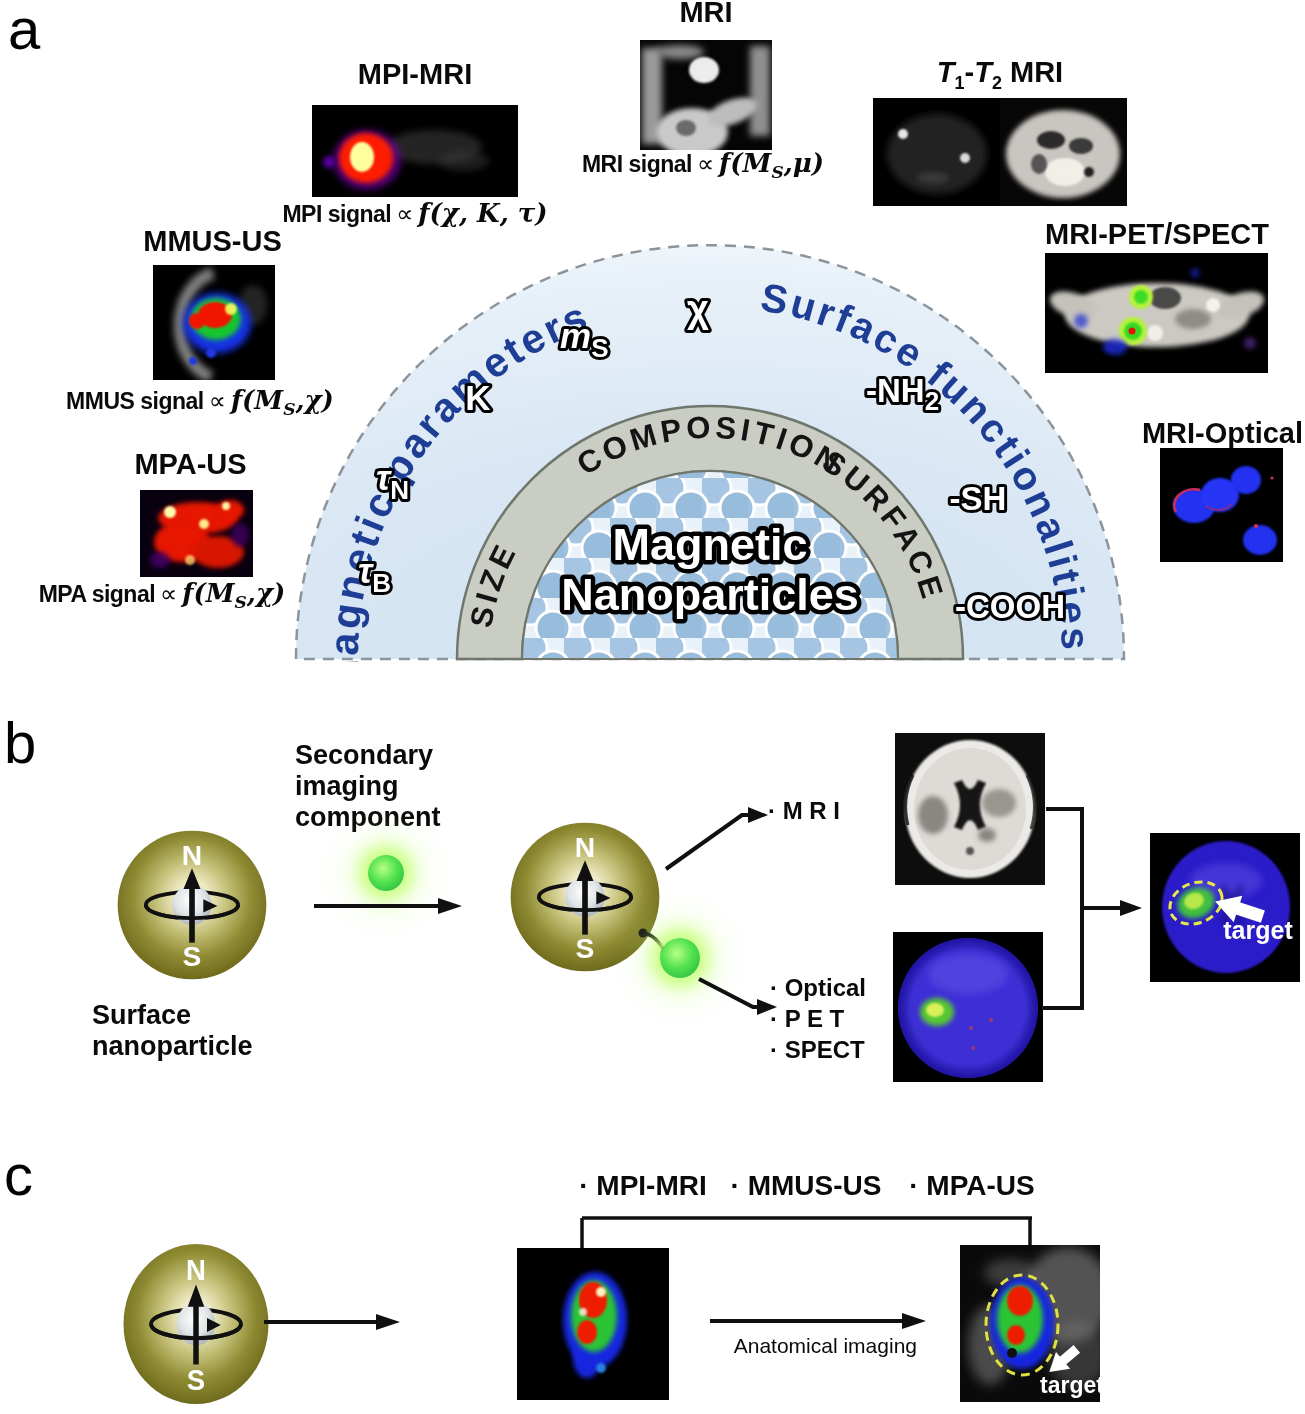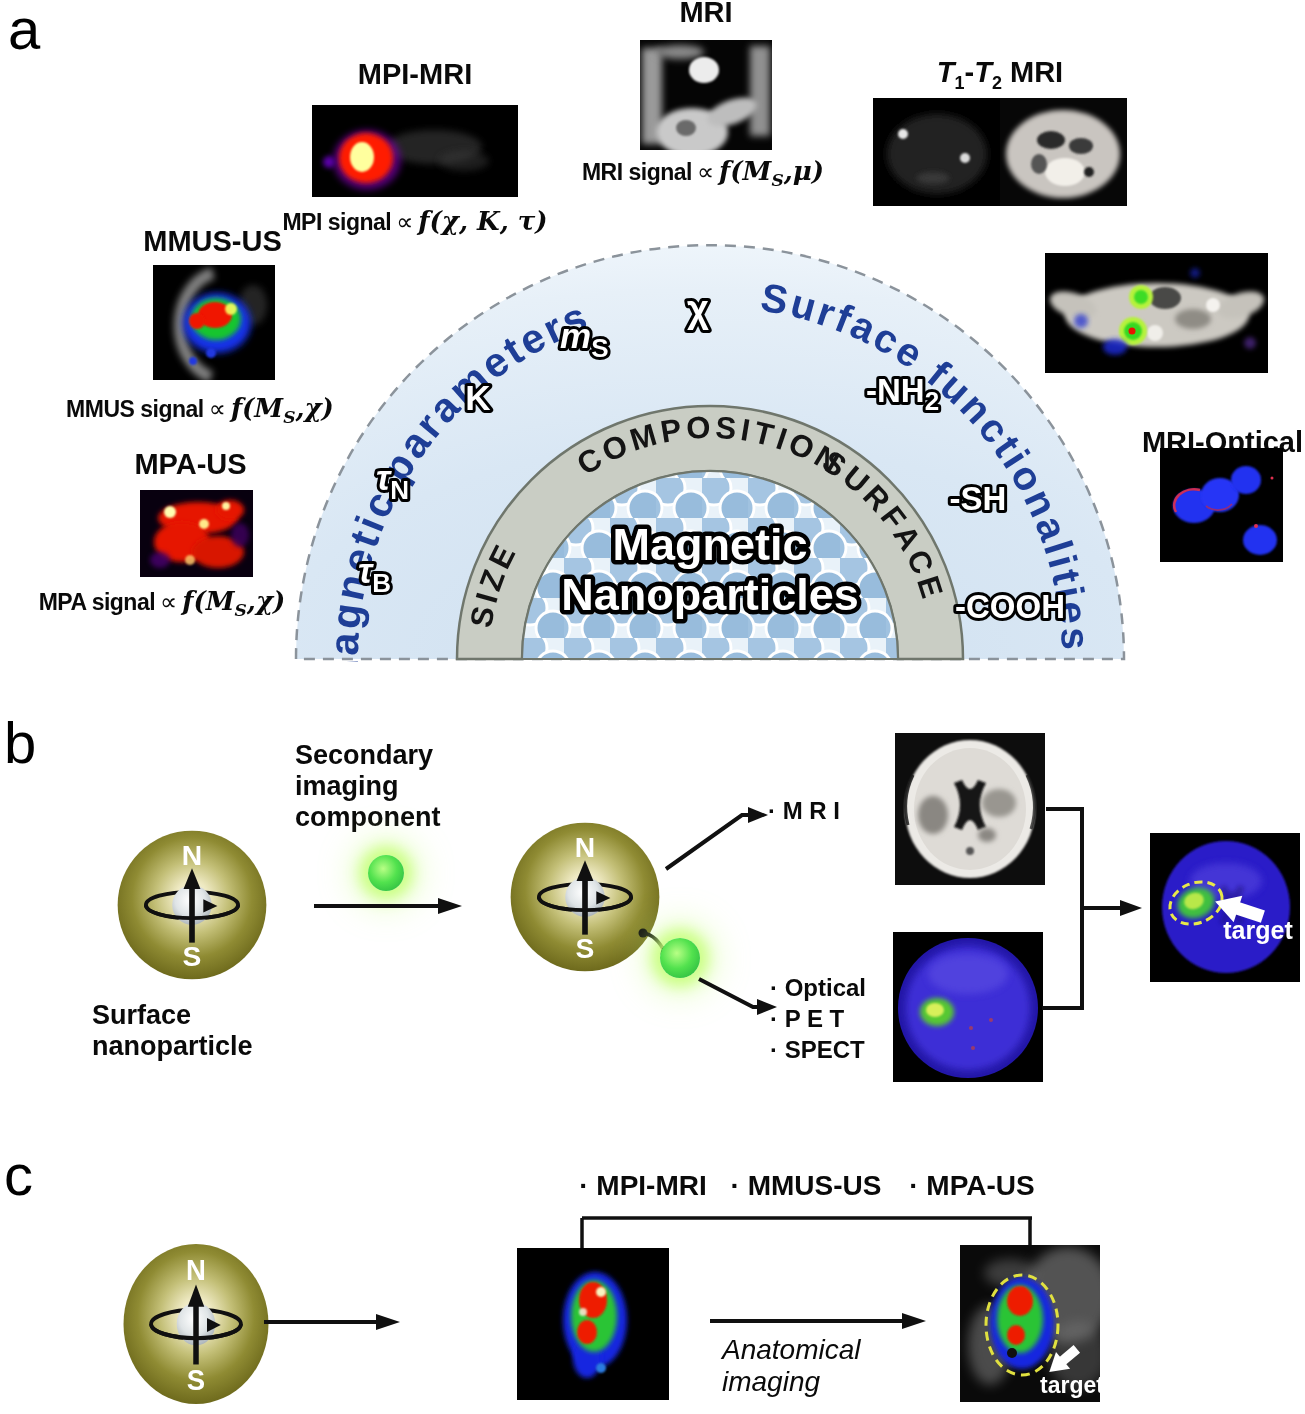--- a/index.html
+++ b/index.html
@@ -9,24 +9,24 @@
   .panel-letter{font-size:58px;font-weight:400;color:#000;line-height:1;}
   .mod-title{font-weight:bold;font-size:29px;text-align:center;white-space:nowrap;color:#0a0a0a;}
   .mod-title sub{font-size:0.62em;}
   .mod-title i{font-style:italic;}
   .img-box{position:absolute;background:#0ea5e9;overflow:hidden;}
   .img-box svg{display:block;width:100%;height:100%;}
   .caption{font-size:23px;font-weight:bold;letter-spacing:-0.5px;white-space:nowrap;
            display:flex;align-items:baseline;justify-content:center;}
   .caption .propto{font-weight:400;font-size:24px;margin:0 5px;letter-spacing:0;}
   .caption .formula{font-family:"DejaVu Serif",serif;font-style:italic;font-weight:600;
-                    font-size:26px;letter-spacing:0;margin-top:8px;}
+                    font-size:26px;letter-spacing:0;}
   .caption .formula sub{font-size:17px;}
   .btext{font-weight:bold;font-size:27px;text-align:left;line-height:1.15;}
-  .plain{font-weight:400;font-size:28px;text-align:left;line-height:1.15;font-style:italic;}
+  .plain{font-weight:400;font-size:21px;text-align:right;line-height:1.15;}
   .list-item{font-weight:bold;font-size:24px;white-space:nowrap;line-height:31px;}
   .c-label{font-weight:bold;font-size:28px;white-space:nowrap;transform:translateX(-50%);}
   .green-ball{position:absolute;border-radius:50%;
       background:radial-gradient(circle at 42% 38%, #b8ff85 0%, #52e24e 45%, #1fae3c 100%);
       box-shadow:0 0 14px 9px rgba(198,255,120,0.85), 0 0 30px 20px rgba(205,255,140,0.35);}
   
   .bigLabel{font-family:"Liberation Sans",sans-serif;font-size:41px;font-weight:bold;
             fill:#1e3e96;letter-spacing:3px;}
   .bandLabel{font-family:"Liberation Sans",sans-serif;font-size:31px;font-weight:bold;
              fill:#141414;letter-spacing:4px;}
@@ -219,20 +219,21 @@
       <ellipse cx="20" cy="70" rx="10" ry="8" fill="#4a0070" opacity="0.8" filter="url(#f2)"></ellipse>
       <ellipse cx="100" cy="45" rx="9" ry="12" fill="#3f0060" opacity="0.8" filter="url(#f2)"></ellipse>
     </svg>
   </div>
   <div class="caption abs" style="left:32px;top:578px;width:260px">
     <span>MPA signal</span>
     <span class="propto">∝</span>
     <span class="formula"><span>f(M</span><sub>S</sub><span>,χ)</span></span>
   </div>
 
+  <div class="abs mod-title" style="left:1040px;top:218px;width:234px">MRI-PET/SPECT</div>
   <div class="img-box" style="left:1045px;top:253px;width:223px;height:120px">
     <svg viewBox="0 0 223 120" preserveAspectRatio="none">
       <rect width="223" height="120" fill="#000"></rect>
       <ellipse cx="112" cy="62" rx="92" ry="32" fill="#ccc9c2" filter="url(#f2)"></ellipse>
       <ellipse cx="28" cy="52" rx="24" ry="12" fill="#c5c2bb" filter="url(#f2)" transform="rotate(18 28 52)"></ellipse>
       <ellipse cx="196" cy="52" rx="24" ry="12" fill="#c5c2bb" filter="url(#f2)" transform="rotate(-18 196 52)"></ellipse>
       <ellipse cx="120" cy="45" rx="16" ry="11" fill="#4a4a46" filter="url(#f1)"></ellipse>
       <ellipse cx="148" cy="66" rx="18" ry="10" fill="#8f8c85" filter="url(#f2)"></ellipse>
       <circle cx="168" cy="52" r="7" fill="#f4f2ee" filter="url(#f1)"></circle>
       <circle cx="110" cy="80" r="8" fill="#f0eee9" filter="url(#f1)"></circle>
@@ -241,21 +242,21 @@
       <circle cx="88" cy="78" r="14" fill="#b6f23c" filter="url(#f1)"></circle>
       <circle cx="88" cy="78" r="9" fill="#35d824" filter="url(#f1)"></circle>
       <circle cx="87" cy="78" r="3.5" fill="#e81400"></circle>
       <ellipse cx="70" cy="94" rx="12" ry="8" fill="#1b2bd0" opacity="0.85" filter="url(#f2)"></ellipse>
       <circle cx="36" cy="68" r="7" fill="#1b2bd0" opacity="0.7" filter="url(#f2)"></circle>
       <circle cx="150" cy="20" r="5" fill="#1b2bd0" opacity="0.6" filter="url(#f2)"></circle>
       <circle cx="205" cy="90" r="6" fill="#7a3fd0" opacity="0.5" filter="url(#f2)"></circle>
     </svg>
   </div>
 
-  <div class="abs mod-title" style="left:1140px;top:426px;width:165px">MRI-Optical</div>
+  <div class="abs mod-title" style="left:1140px;top:417px;width:165px">MRI-Optical</div>
   <div class="img-box" style="left:1160px;top:448px;width:123px;height:114px">
     <svg viewBox="0 0 123 114" preserveAspectRatio="none">
       <rect width="123" height="114" fill="#000"></rect>
       <ellipse cx="34" cy="58" rx="21" ry="17" fill="#2230f0" filter="url(#f1)"></ellipse>
       <ellipse cx="60" cy="47" rx="19" ry="17" fill="#2636f6" filter="url(#f1)"></ellipse>
       <ellipse cx="86" cy="32" rx="15" ry="14" fill="#2230f0" filter="url(#f1)"></ellipse>
       <ellipse cx="100" cy="92" rx="17" ry="15" fill="#2230f0" filter="url(#f1)"></ellipse>
       <path d="M 16 64 A 20 16 0 0 1 40 42" stroke="#e03050" stroke-width="2.5" fill="none" opacity="0.9"></path>
       <path d="M 46 58 A 18 16 0 0 0 72 56" stroke="#c02848" stroke-width="1.8" fill="none" opacity="0.7"></path>
       <circle cx="96" cy="78" r="2" fill="#e03050"></circle>

